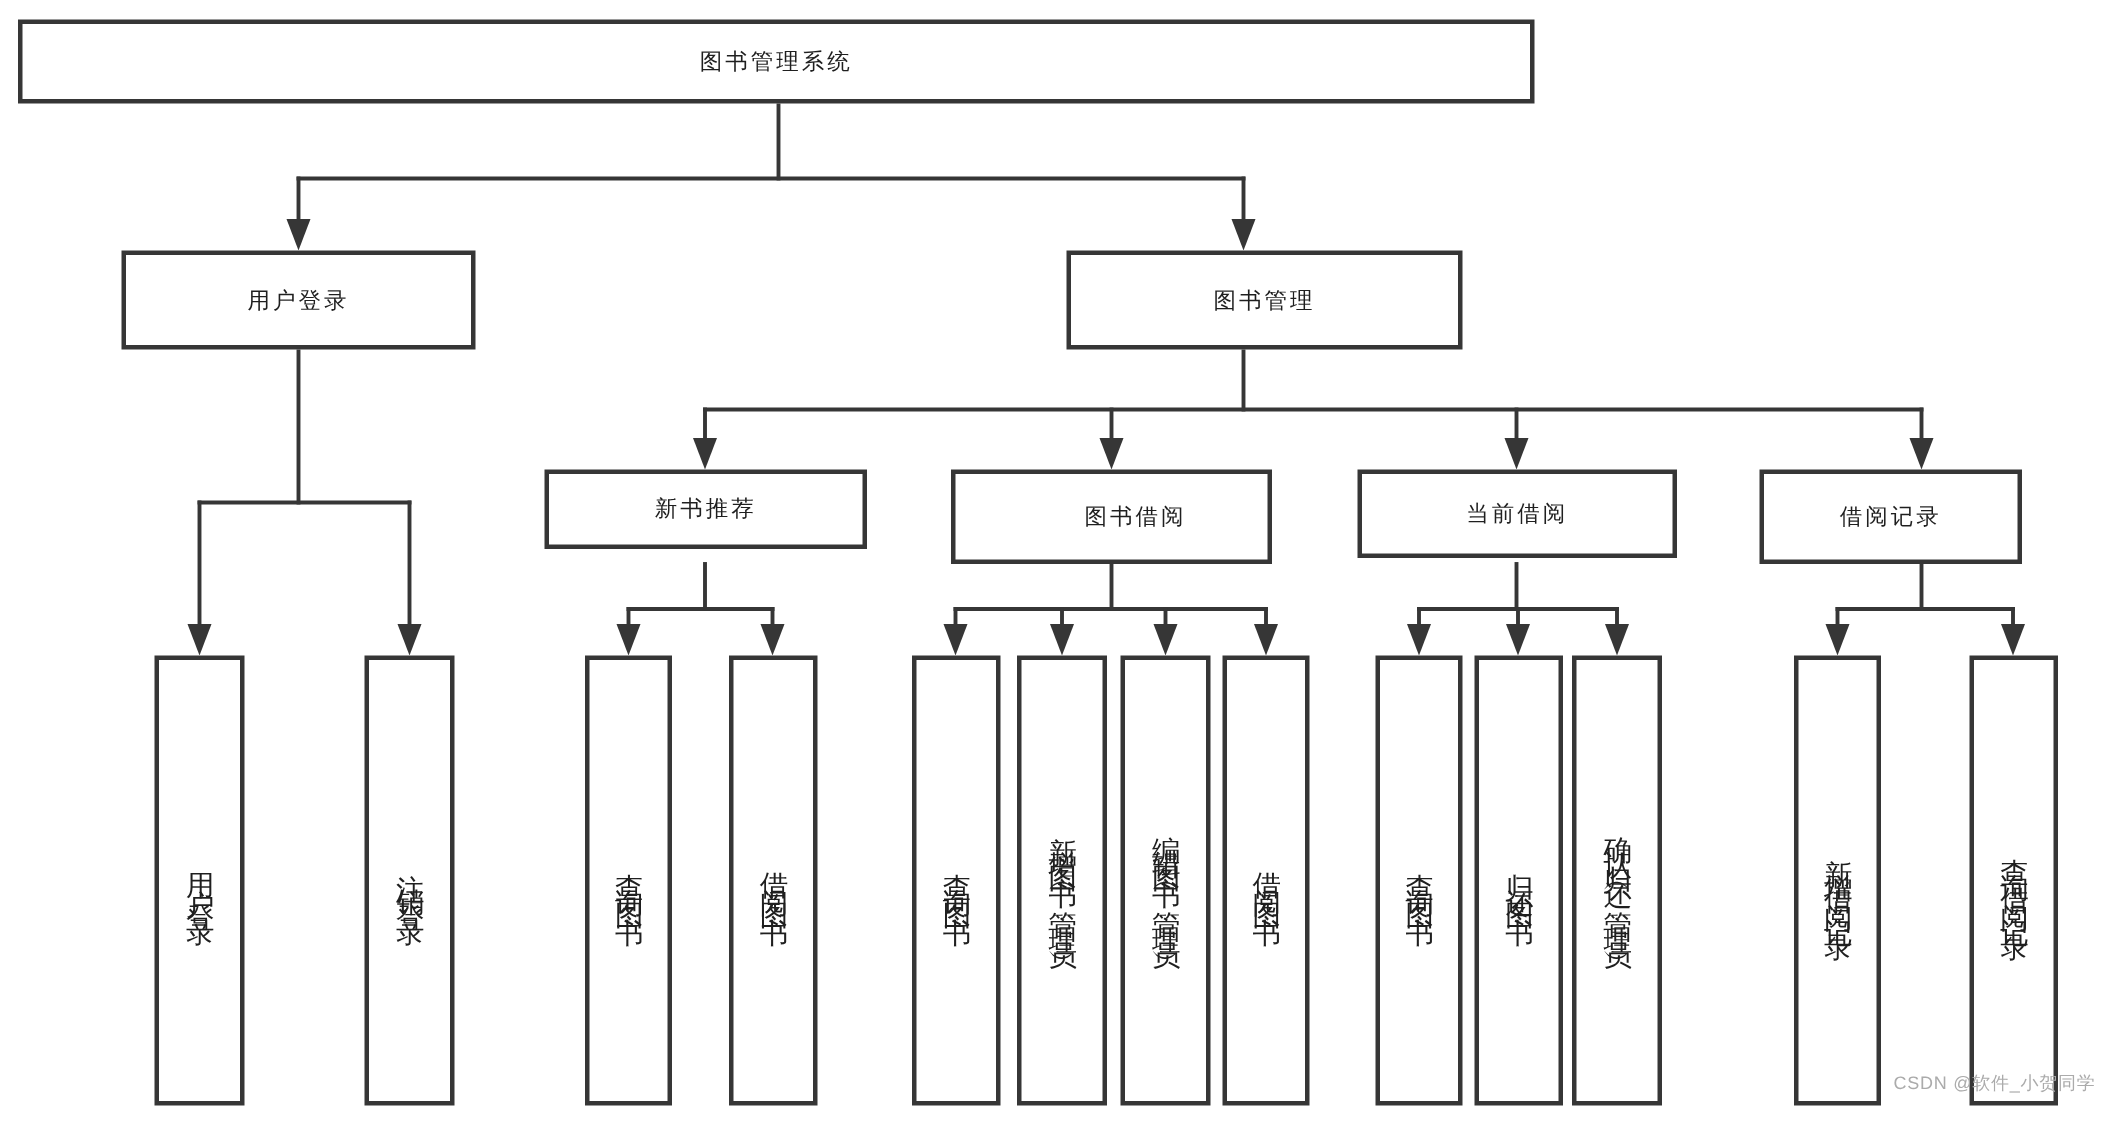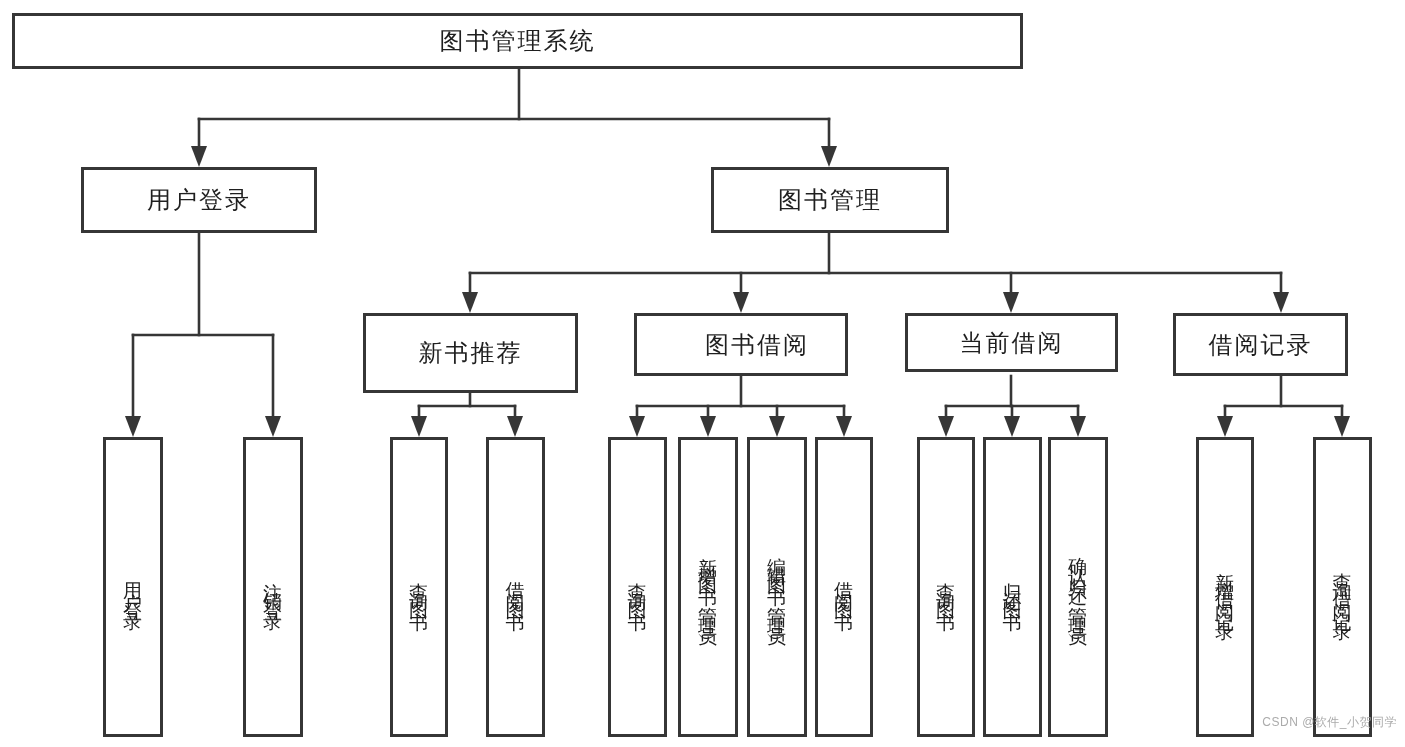--- a/index.html
+++ b/index.html
@@ -14,21 +14,21 @@
     overflow: hidden;
   }
   #connectors { position: absolute; left: 0; top: 0; }
   .hbox {
     position: absolute;
     background: #ffffff;
     border: 3px solid #363636;
     display: flex;
     align-items: center;
     justify-content: center;
-    font-size: 24px;
+    font-size: 15px;
     letter-spacing: 2px;
     white-space: nowrap;
   }
   .vbox {
     position: absolute;
     background: #ffffff;
     border: 3px solid #363636;
     display: flex;
     align-items: center;
     justify-content: center;
@@ -104,23 +104,23 @@
       <polygon points="1070,416 1086,416 1078,437" fill="#363636"></polygon>
       <line x1="1225" y1="406" x2="1225" y2="423" stroke="#363636" stroke-width="2.6" stroke-linecap="square"></line>
       <polygon points="1217,416 1233,416 1225,437" fill="#363636"></polygon>
       <line x1="1342" y1="406" x2="1342" y2="423" stroke="#363636" stroke-width="2.6" stroke-linecap="square"></line>
       <polygon points="1334,416 1350,416 1342,437" fill="#363636"></polygon>
     </svg>
 
   <div class="hbox" style="left:12px; top:13px; width:1011px; height:56px;">图书管理系统</div>
 
   <div class="hbox" style="left:81px; top:167px; width:236px; height:66px;">用户登录</div>
-  <div class="hbox" style="left:711px; top:167px; width:238px; height:66px;">图书管理</div>
+  <div class="hbox" style="left:711px; top:167px; width:264px; height:66px;">图书管理</div>
 
-  <div class="hbox" style="left:363px; top:313px; width:215px; height:80px;">新书推荐</div>
+  <div class="hbox" style="left:363px; top:313px; width:215px; height:53px;">新书推荐</div>
   <div class="hbox" style="left:634px; top:313px; width:214px; height:63px;padding-left:32px;">图书借阅</div>
   <div class="hbox" style="left:905px; top:313px; width:213px; height:59px;">当前借阅</div>
   <div class="hbox" style="left:1173px; top:313px; width:175px; height:63px;">借阅记录</div>
 
   <div class="vbox" style="left:103px; top:437px; width:60px; height:300px;">用户登录</div>
   <div class="vbox" style="left:243px; top:437px; width:60px; height:300px;">注销登录</div>
 
   <div class="vbox" style="left:390px; top:437px; width:58px; height:300px;">查询图书</div>
   <div class="vbox" style="left:486px; top:437px; width:59px; height:300px;">借阅图书</div>
 

